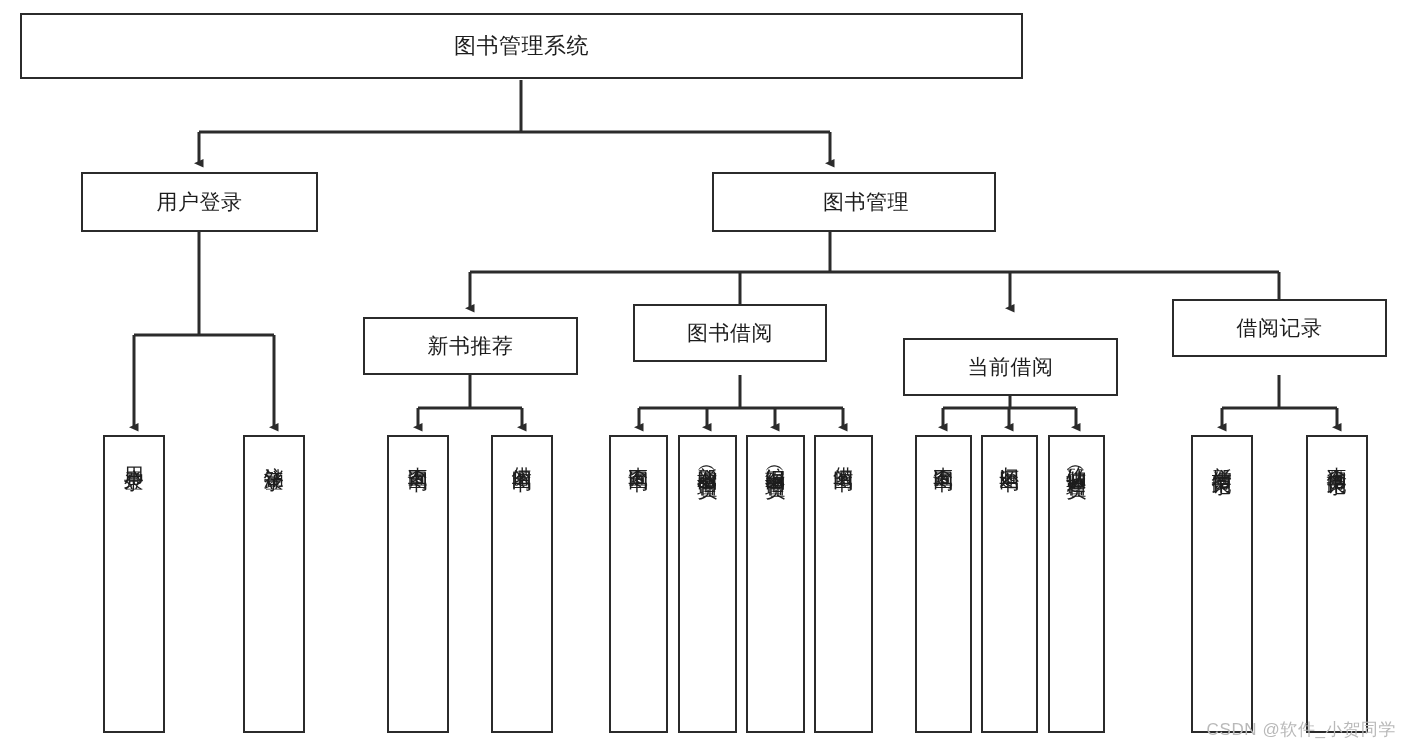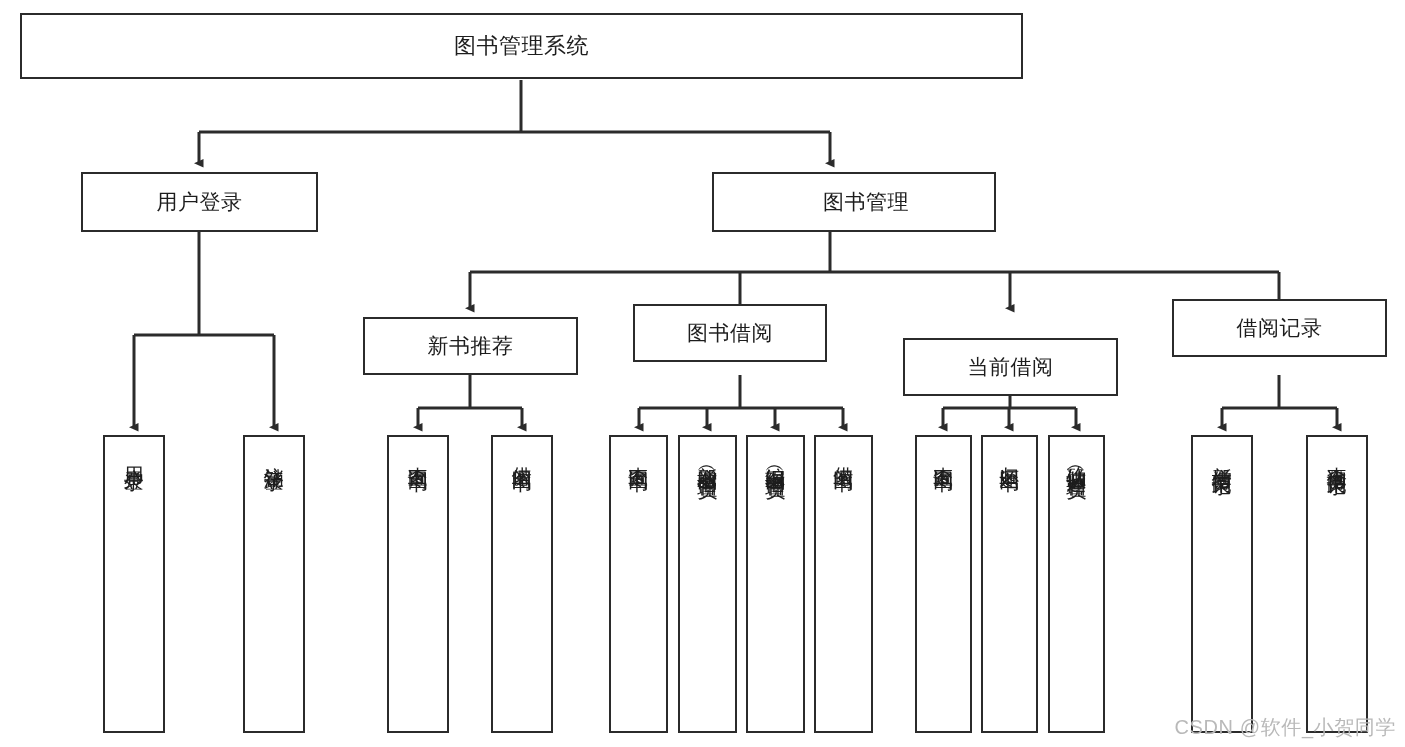--- a/index.html
+++ b/index.html
@@ -55,21 +55,21 @@
     align-items: flex-start;
     padding-top: 14px;
   }
   .node.root .node-label {
     font-size: 22px;
   }
   #watermark {
     position: absolute;
     right: 9px;
     bottom: 6px;
-    font-size: 20px;
+    font-size: 17px;
     color: #b9b9b9;
     letter-spacing: 0.6px;
     white-space: nowrap;
     z-index: 6;
     pointer-events: none;
   }
 </style>
 </head>
 <body>
 

